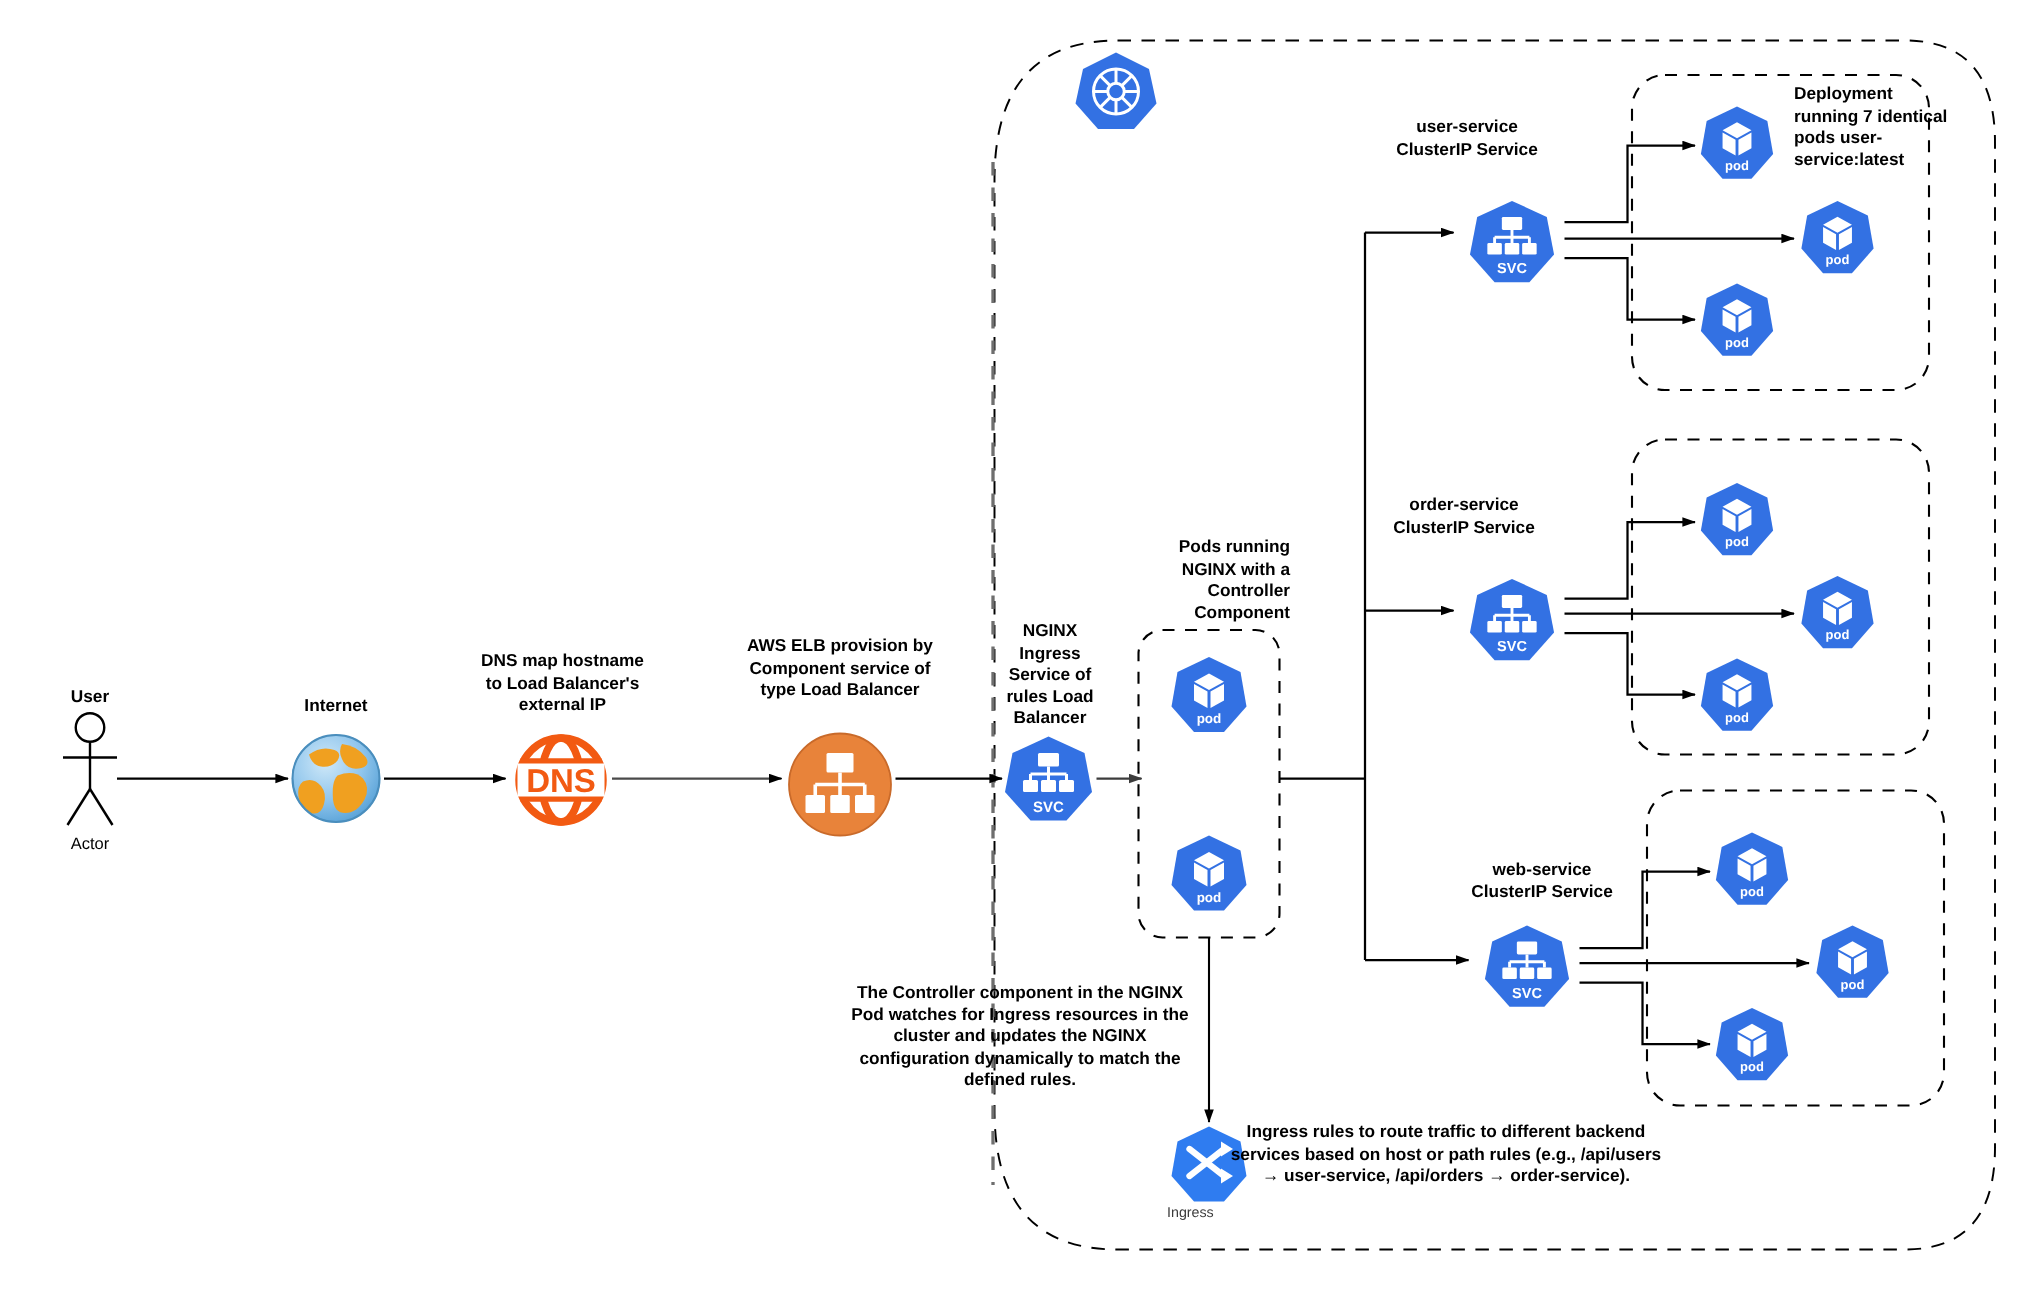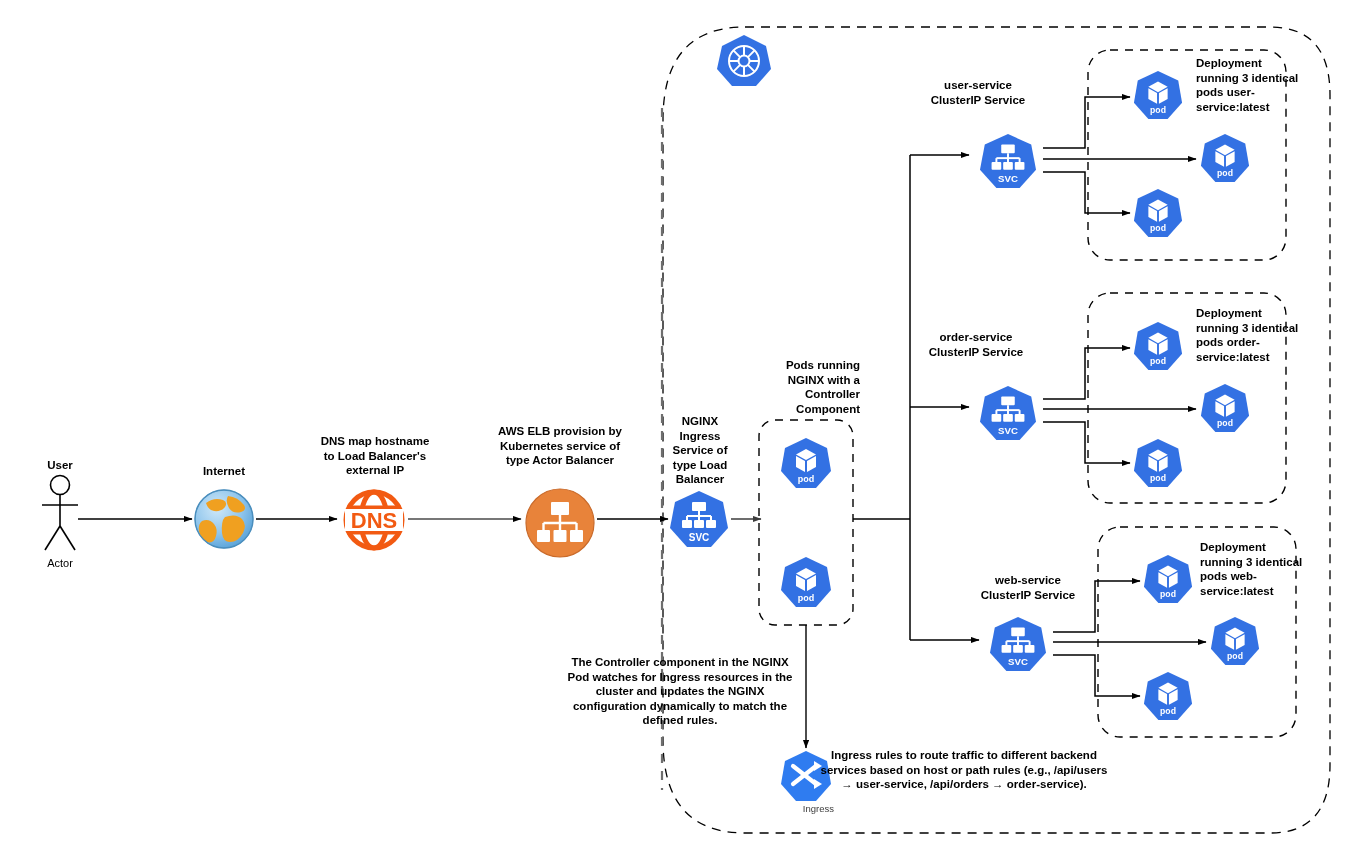--- a/index.html
+++ b/index.html
@@ -26,21 +26,21 @@
     text-align: center;
     white-space: pre-line;
   }
   .lbl.left { text-align: left; }
   .lbl.thin { font-weight: normal; }
   .node { position: absolute; }
   .node svg { display: block; }
   .ingress-cap {
     position: absolute;
     width: 100%;
-    text-align: right;
+    text-align: left;
     font-size: 9.5px;
     color: #3c3c3c;
     font-family: "Liberation Sans", sans-serif;
   }
 </style>
 </head>
 <body>
 
 <div id="stage">
 
@@ -130,21 +130,21 @@
         <circle cx="33" cy="33" r="28"></circle>
         <ellipse cx="33" cy="33" rx="13" ry="28"></ellipse>
         <line x1="6" y1="21" x2="60" y2="21"></line>
         <line x1="6" y1="45" x2="60" y2="45"></line>
       </g>
       <rect x="4" y="22" width="58" height="22" fill="#ffffff"></rect>
       <text x="33" y="41" text-anchor="middle" font-family="Liberation Sans, sans-serif" font-size="22" font-weight="bold" fill="#F25A12">DNS</text>
     </svg>
   </div>
 
-  <div class="lbl" style="left:498px; top:424px; width:124px;">AWS ELB provision by Kubernetes service of type Actor Balancer</div>
+  <div class="lbl" style="left:498px; top:424px; width:124px;">AWS ELB provision by Component service of type Load Balancer</div>
   <div class="node" style="left:524px; top:487px;">
     <svg width="72" height="72" viewBox="0 0 72 72">
       <circle cx="36" cy="36" r="34" fill="#E8833A" stroke="#C96A2A" stroke-width="1.2"></circle>
       <g fill="#ffffff">
         <rect x="27" y="15" width="18" height="13" rx="1"></rect>
         <rect x="13" y="43" width="13" height="12" rx="1"></rect>
         <rect x="29.5" y="43" width="13" height="12" rx="1"></rect>
         <rect x="46" y="43" width="13" height="12" rx="1"></rect>
       </g>
       <g stroke="#ffffff" stroke-width="2.4" fill="none">
@@ -168,21 +168,21 @@
         <line x1="13" y1="28" x2="22.5" y2="28"></line>
         <line x1="33.5" y1="28" x2="43" y2="28"></line>
         <line x1="17.4" y1="17.4" x2="24.1" y2="24.1"></line>
         <line x1="31.9" y1="31.9" x2="38.6" y2="38.6"></line>
         <line x1="38.6" y1="17.4" x2="31.9" y2="24.1"></line>
         <line x1="24.1" y1="31.9" x2="17.4" y2="38.6"></line>
       </g>
     </svg>
   </div>
 
-  <div class="lbl" style="left:662px; top:414px; width:76px;">NGINX Ingress Service of type Load Balancer</div>
+  <div class="lbl" style="left:662px; top:414px; width:76px;">NGINX Ingress Service of rules Load Balancer</div>
   <div class="node" style="left:667px; top:490px; width:64px; height:60px;">
     <svg width="64" height="60" viewBox="0 0 64 60">
       <polygon points="32,1 56,12 61,38 44,57 20,57 3,38 8,12" fill="#3371E3"></polygon>
       <g fill="#ffffff">
         <rect x="25" y="12" width="14" height="9" rx="1"></rect>
         <rect x="15" y="30" width="10" height="8" rx="1"></rect>
         <rect x="27" y="30" width="10" height="8" rx="1"></rect>
         <rect x="39" y="30" width="10" height="8" rx="1"></rect>
       </g>
       <g stroke="#ffffff" stroke-width="2" fill="none">
@@ -250,21 +250,21 @@
       <g stroke="#ffffff" stroke-width="2" fill="none">
         <line x1="32" y1="21" x2="32" y2="26"></line>
         <line x1="20" y1="26" x2="44" y2="26"></line>
         <line x1="20" y1="26" x2="20" y2="30"></line>
         <line x1="32" y1="26" x2="32" y2="30"></line>
         <line x1="44" y1="26" x2="44" y2="30"></line>
       </g>
       <text x="32" y="51" text-anchor="middle" font-family="Liberation Sans, sans-serif" font-size="10" font-weight="bold" fill="#ffffff">SVC</text>
     </svg>
   </div>
-  <div class="lbl left" style="left:1196px; top:56px; width:108px;">Deployment running 3 identical pods user-service:latest</div>
+  <div class="lbl left" style="left:1196px; top:56px; width:108px;">Deployment running 7 identical pods user-service:latest</div>
   <div class="node" style="left:1131px; top:70px;">
     <svg width="54" height="52" viewBox="0 0 56 54">
       <polygon points="28,1 49,11 53,34 38,51 18,51 3,34 7,11" fill="#3371E3"></polygon>
       <g fill="#ffffff">
         <polygon points="28,12 38,17.5 28,23 18,17.5"></polygon>
         <polygon points="18,19 27,24 27,35 18,30"></polygon>
         <polygon points="38,19 29,24 29,35 38,30"></polygon>
       </g>
       <text x="28" y="45" text-anchor="middle" font-family="Liberation Sans, sans-serif" font-size="9" font-weight="bold" fill="#ffffff">pod</text>
     </svg>
@@ -305,21 +305,20 @@
       <g stroke="#ffffff" stroke-width="2" fill="none">
         <line x1="32" y1="21" x2="32" y2="26"></line>
         <line x1="20" y1="26" x2="44" y2="26"></line>
         <line x1="20" y1="26" x2="20" y2="30"></line>
         <line x1="32" y1="26" x2="32" y2="30"></line>
         <line x1="44" y1="26" x2="44" y2="30"></line>
       </g>
       <text x="32" y="51" text-anchor="middle" font-family="Liberation Sans, sans-serif" font-size="10" font-weight="bold" fill="#ffffff">SVC</text>
     </svg>
   </div>
-  <div class="lbl left" style="left:1196px; top:306px; width:108px;">Deployment running 3 identical pods order-service:latest</div>
   <div class="node" style="left:1131px; top:321px;">
     <svg width="54" height="52" viewBox="0 0 56 54">
       <polygon points="28,1 49,11 53,34 38,51 18,51 3,34 7,11" fill="#3371E3"></polygon>
       <g fill="#ffffff">
         <polygon points="28,12 38,17.5 28,23 18,17.5"></polygon>
         <polygon points="18,19 27,24 27,35 18,30"></polygon>
         <polygon points="38,19 29,24 29,35 38,30"></polygon>
       </g>
       <text x="28" y="45" text-anchor="middle" font-family="Liberation Sans, sans-serif" font-size="9" font-weight="bold" fill="#ffffff">pod</text>
     </svg>
@@ -360,21 +359,20 @@
       <g stroke="#ffffff" stroke-width="2" fill="none">
         <line x1="32" y1="21" x2="32" y2="26"></line>
         <line x1="20" y1="26" x2="44" y2="26"></line>
         <line x1="20" y1="26" x2="20" y2="30"></line>
         <line x1="32" y1="26" x2="32" y2="30"></line>
         <line x1="44" y1="26" x2="44" y2="30"></line>
       </g>
       <text x="32" y="51" text-anchor="middle" font-family="Liberation Sans, sans-serif" font-size="10" font-weight="bold" fill="#ffffff">SVC</text>
     </svg>
   </div>
-  <div class="lbl left" style="left:1200px; top:540px; width:110px;">Deployment running 3 identical pods web-service:latest</div>
   <div class="node" style="left:1141px; top:554px;">
     <svg width="54" height="52" viewBox="0 0 56 54">
       <polygon points="28,1 49,11 53,34 38,51 18,51 3,34 7,11" fill="#3371E3"></polygon>
       <g fill="#ffffff">
         <polygon points="28,12 38,17.5 28,23 18,17.5"></polygon>
         <polygon points="18,19 27,24 27,35 18,30"></polygon>
         <polygon points="38,19 29,24 29,35 38,30"></polygon>
       </g>
       <text x="28" y="45" text-anchor="middle" font-family="Liberation Sans, sans-serif" font-size="9" font-weight="bold" fill="#ffffff">pod</text>
     </svg>

